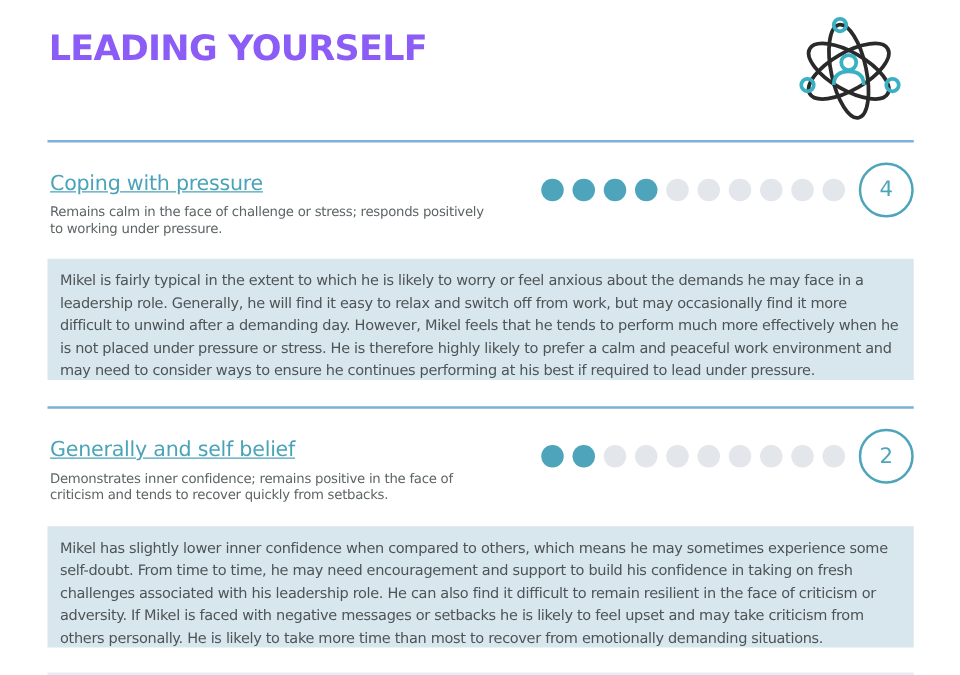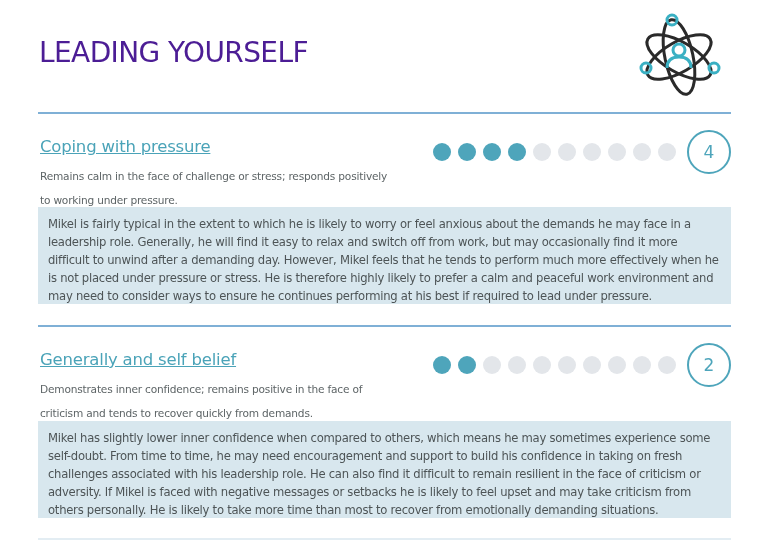--- a/index.html
+++ b/index.html
@@ -1,37 +1,37 @@
 <!DOCTYPE html>
 <html><head>
   <meta charset="utf-8">
   <style>
     * { box-sizing: border-box; margin: 0; padding: 0; }
     html, body { width: 768px; height: 540px; overflow: hidden; background: #ffffff; }
     body { font-family: "DejaVu Sans", "Liberation Sans", sans-serif; position: relative; }
 
     .page-title {
-      position: absolute; left: 39px; top: 36px;
+      position: absolute; left: 39px; top: 22px;
       font-family: "DejaVu Sans", sans-serif;
-      font-weight: normal; font-size: 28px; letter-spacing: -0.6px;
-      color: #4c1d95;
+      font-weight: bold; font-size: 28px; letter-spacing: -0.6px;
+      color: #8b5cf6;
     }
     .logo { position: absolute; left: 636px; top: 10px; width: 86px; height: 90px; }
 
     .rule { position: absolute; left: 38px; width: 693px; height: 2px; background: #7fb0d6; }
     .rule.faint { height: 2px; background: #e3edf3; }
 
     .section { position: absolute; left: 38px; width: 693px; }
     .sec-title {
       position: absolute; left: 2px; top: 0;
       font-size: 16.5px; color: #4aa3b8; font-weight: normal; letter-spacing: -0.2px; text-decoration: underline;
     }
     .sec-desc {
       position: absolute; left: 2px; top: 27px; width: 350px;
-      font-size: 10.6px; line-height: 24px; color: #5d6466; letter-spacing: -0.2px;
+      font-size: 10.6px; line-height: 13px; color: #5d6466; letter-spacing: -0.2px;
     }
     .dots { position: absolute; left: 395px; top: 6px; display: flex; gap: 7px; }
     .dot { width: 18px; height: 18px; border-radius: 50%; background: #e3e6ea; }
     .dot.on { background: #4ea5bb; }
     .score {
       position: absolute; left: 649px; top: -7px; width: 44px; height: 44px;
       border: 2.5px solid #4ea5bb; border-radius: 50%;
       display: flex; align-items: center; justify-content: center;
       font-size: 17px; color: #4ea5bb; font-weight: normal;
     }
@@ -79,21 +79,21 @@
     <div class="dot"></div>
   </div>
   <div class="score">4</div>
   <div class="sec-body" style="top:70px;height:97px;">Mikel is fairly typical in the extent to which he is likely to worry or feel anxious about the demands he may face in a leadership role. Generally, he will find it easy to relax and switch off from work, but may occasionally find it more difficult to unwind after a demanding day. However, Mikel feels that he tends to perform much more effectively when he is not placed under pressure or stress. He is therefore highly likely to prefer a calm and peaceful work environment and may need to consider ways to ensure he continues performing at his best if required to lead under pressure.</div>
 </div>
 
 <div class="rule" style="top:325px;"></div>
 
 <div class="section" style="top:350px;">
   <div class="sec-title">Generally and self belief</div>
-  <div class="sec-desc">Demonstrates inner confidence; remains positive in the face of criticism and tends to recover quickly from demands.</div>
+  <div class="sec-desc">Demonstrates inner confidence; remains positive in the face of criticism and tends to recover quickly from setbacks.</div>
   <div class="dots">
     <div class="dot on"></div>
     <div class="dot on"></div>
     <div class="dot"></div>
     <div class="dot"></div>
     <div class="dot"></div>
     <div class="dot"></div>
     <div class="dot"></div>
     <div class="dot"></div>
     <div class="dot"></div>

